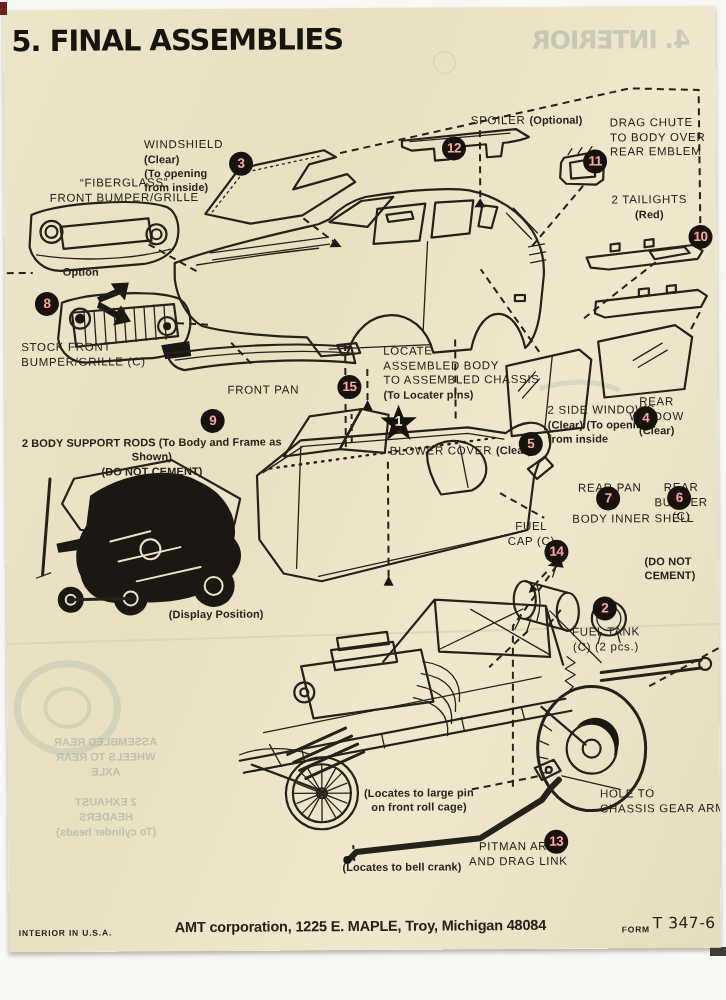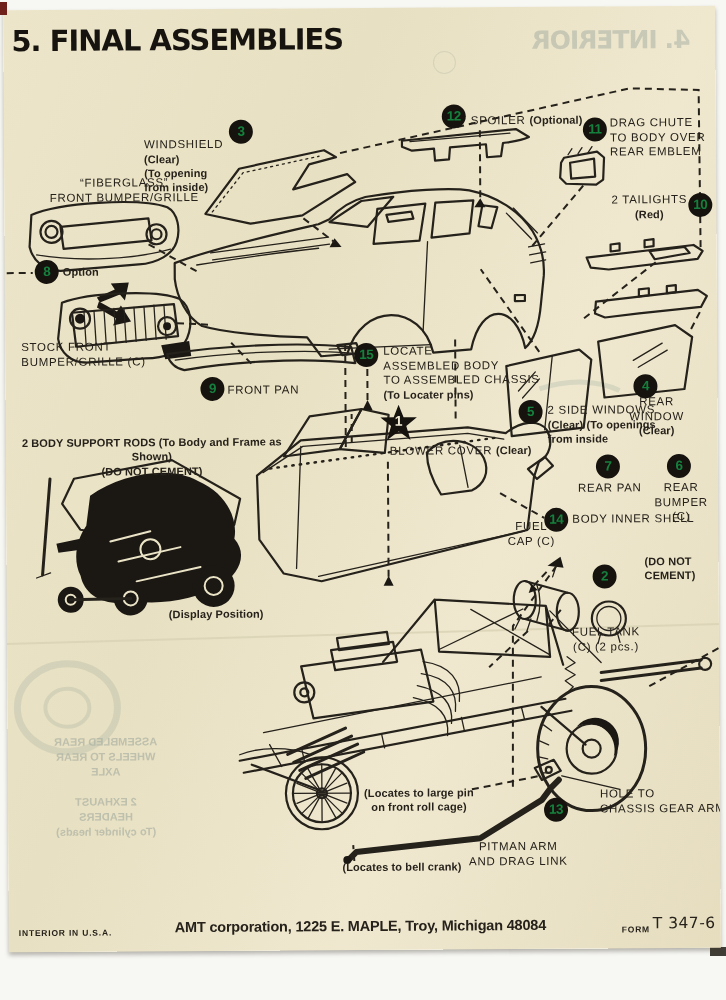--- a/index.html
+++ b/index.html
@@ -22,21 +22,21 @@
   .dash path{stroke:#25211b;stroke-width:2;fill:none;stroke-dasharray:7 5;stroke-linecap:butt;}
   .ghostart *{stroke:#a9b3a6;fill:none;opacity:.32;}
   .crease{stroke:#d9d2b4;stroke-width:2;opacity:.8;}
   .title{position:absolute;left:14px;top:22px;z-index:5;font-family:"DejaVu Sans",sans-serif;
          font-weight:800;font-size:29px;letter-spacing:-1px;color:#17140f;}
   .lbl{position:absolute;z-index:5;color:#26221b;}
   .nm{display:block;font:400 11.5px/1.28 "Liberation Sans",sans-serif;letter-spacing:.7px;white-space:pre-line;}
   .nt{display:block;font:700 11px/1.3 "Liberation Sans",sans-serif;letter-spacing:.1px;white-space:pre-line;}
   .inline .nm,.inline .nt{display:inline;}
   .badge{position:absolute;z-index:6;width:24px;height:24px;background:#16130f;border-radius:50%;
-         color:#15803d;font:700 13.5px/24px "Liberation Sans",sans-serif;text-align:center;letter-spacing:-.5px;}
+         color:#fca5a5;font:700 13.5px/24px "Liberation Sans",sans-serif;text-align:center;letter-spacing:-.5px;margin-top:32px;}
   .star{position:absolute;z-index:6;width:38px;height:38px;}
   .star-shape{position:absolute;left:0;top:0;width:38px;height:38px;background:#16130f;display:block;
       clip-path:polygon(50% 0%,63% 33%,98% 33%,70% 56%,81% 93%,50% 70%,19% 93%,30% 56%,2% 33%,37% 33%);}
   .star-num{position:absolute;left:0;top:9px;width:38px;text-align:center;color:#efe8d2;
       font:700 14px/1 "Liberation Sans",sans-serif;}
   .ghost{position:absolute;z-index:1;transform:scaleX(-1);color:#93a098;font-weight:700;white-space:pre-line;}
   .ghost-title{left:516px;top:27px;width:196px;text-align:center;opacity:.42;
       font-family:"DejaVu Sans",sans-serif;font-size:25px;letter-spacing:-1px;}
   .ghost-sm{font-size:11px;line-height:1.35;opacity:.5;text-align:center;}
   .footer-printed{left:16px;top:927px;font:700 8.5px/1 "Liberation Sans",sans-serif;letter-spacing:.8px;}
@@ -238,21 +238,21 @@
   </svg>
 
   <div class="title">5. FINAL ASSEMBLIES</div>
 
   <span class="badge" style="left:231px;top:119px">3</span>
   <span class="badge" style="left:444px;top:105px">12</span>
   <span class="badge" style="left:585px;top:119px">11</span>
   <span class="badge" style="left:690px;top:195px">10</span>
   <span class="badge" style="left:36px;top:258px">8</span>
   <span class="badge" style="left:201px;top:376px">9</span>
-  <span class="badge" style="left:355px;top:343px">15</span>
+  <span class="badge" style="left:338px;top:343px">15</span>
   <span class="badge" style="left:519px;top:401px">5</span>
   <span class="badge" style="left:634px;top:376px">4</span>
   <span class="badge" style="left:596px;top:456px">7</span>
   <span class="badge" style="left:667px;top:456px">6</span>
   <span class="badge" style="left:544px;top:509px">14</span>
   <span class="badge" style="left:592px;top:566px">2</span>
   <span class="badge" style="left:542px;top:799px">13</span>
   <span class="star" style="left:380px;top:405px">
     <i class="star-shape"></i>
     <b class="star-num">1</b>

